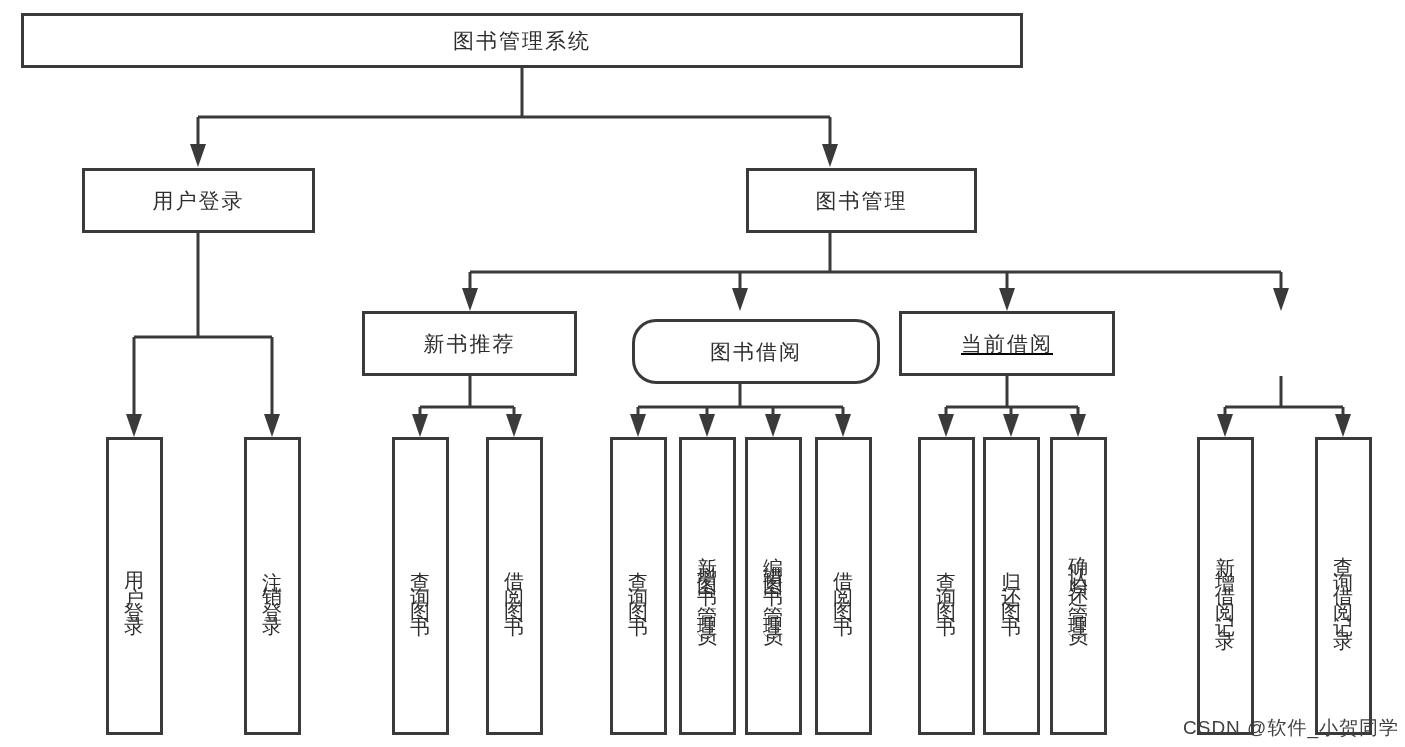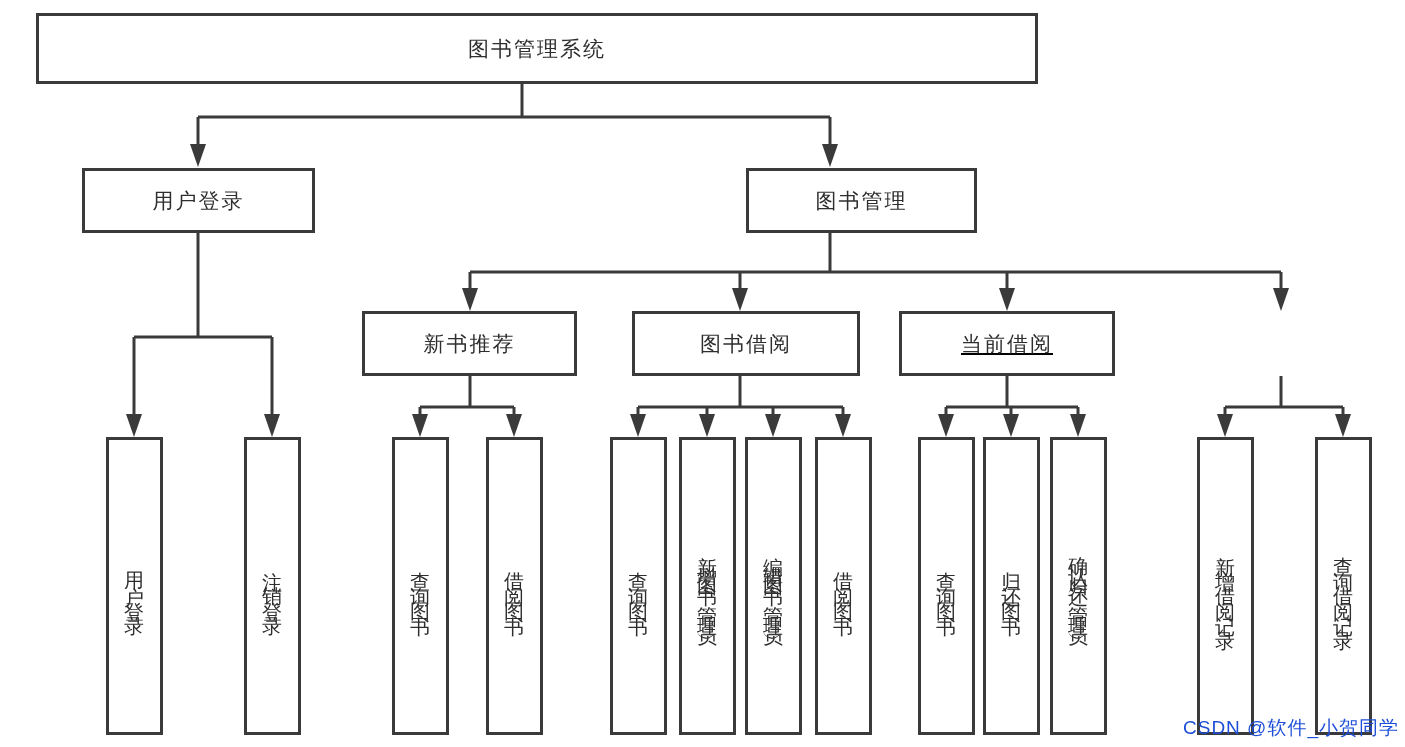--- a/index.html
+++ b/index.html
@@ -54,21 +54,21 @@
     color: #2e2e2e;
     letter-spacing: 15px;
     white-space: nowrap;
   }
   .vbox .label.long { letter-spacing: 10px; }
   #watermark {
     position: absolute;
     left: 1183px;
     top: 715px;
     font-size: 19px;
-    color: #1d4ed8;
+    color: #404040;
     letter-spacing: 1px;
     white-space: nowrap;
     z-index: 5;
   }
 </style>
 </head>
 <body>
 
 <div id="stage">
 
@@ -131,35 +131,35 @@
       <polygon points="773,437 765,414 781,414"></polygon>
       <polygon points="843,437 835,414 851,414"></polygon>
       <polygon points="946,437 938,414 954,414"></polygon>
       <polygon points="1011,437 1003,414 1019,414"></polygon>
       <polygon points="1078,437 1070,414 1086,414"></polygon>
       <polygon points="1225,437 1217,414 1233,414"></polygon>
       <polygon points="1343,437 1335,414 1351,414"></polygon>
     </g>
   </svg>
 
-  <div class="hbox" style="left:36px; top:13px; width:1002px; height:71px;">
+  <div class="hbox" style="left:21px; top:13px; width:1002px; height:55px;">
     <span class="label">图书管理系统</span>
   </div>
 
   <div class="hbox" style="left:82px; top:168px; width:233px; height:65px;">
     <span class="label">用户登录</span>
   </div>
   <div class="hbox" style="left:714px; top:168px; width:231px; height:65px;margin-left:32px;">
     <span class="label">图书管理</span>
   </div>
 
   <div class="hbox" style="left:362px; top:311px; width:215px; height:65px;">
     <span class="label">新书推荐</span>
   </div>
-  <div class="hbox" style="left:632px; top:311px; width:228px; height:65px;">
+  <div class="hbox" style="left:632px; top:319px; width:248px; height:65px;border-radius:24px;">
     <span class="label">图书借阅</span>
   </div>
   <div class="hbox" style="left:899px; top:311px; width:216px; height:65px;text-decoration:underline;">
     <span class="label">当前借阅</span>
   </div>
 
   <div class="vbox" style="left:106px;">
     <span class="label">用户登录</span>
   </div>
   <div class="vbox" style="left:244px;">

